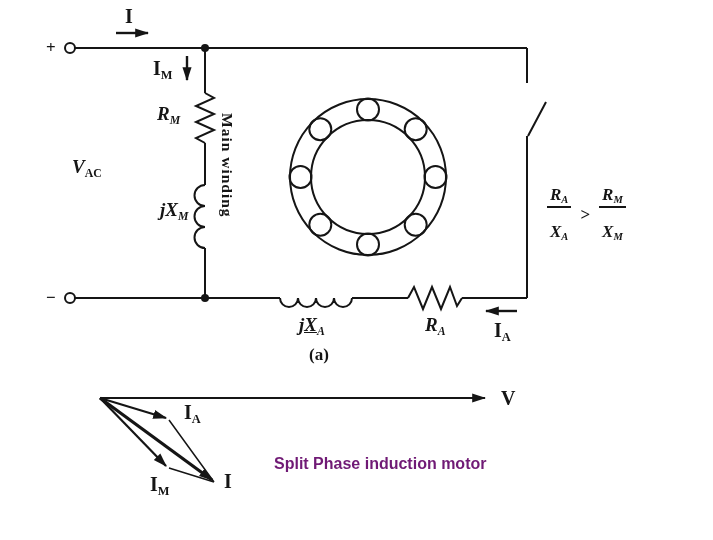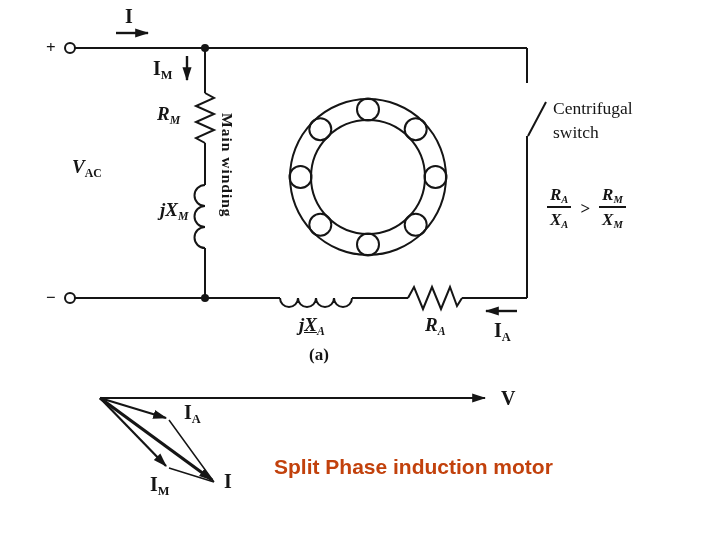--- a/index.html
+++ b/index.html
@@ -18,25 +18,25 @@
     writing-mode:vertical-rl;text-orientation:mixed;
     font-size:15.5px;letter-spacing:1px;font-weight:600;
   }
   .switch-label{font-size:17.5px;line-height:1.35;}
   .formula{
     position:absolute;display:flex;align-items:center;gap:9px;
     font-size:17px;
   }
   .frac{display:inline-block;text-align:center;}
   .frac .num{display:block;padding:0 3px 1px 3px;border-bottom:2px solid #151515;}
-  .frac .den{display:block;padding:2px 3px 0 3px;}
+  .frac .den{display:block;padding:2px 3px 0 3px;margin-top:12px;}
   .gt{font-weight:bold;font-size:17px;padding-top:2px;}
   .caption{
-    font-family:"Liberation Sans", sans-serif;font-weight:bold;font-size:21px;
-    color:#c2410c;
+    font-family:"Liberation Sans", sans-serif;font-weight:bold;font-size:16px;
+    color:#701a75;
   }
 </style>
 </head>
 <body>
 
 <div id="canvas">
 
   <svg id="wiring" width="713" height="540" viewBox="0 0 713 540">
     <defs>
       <marker id="ah" viewBox="0 0 12 9" refX="11" refY="4.5" markerWidth="14" markerHeight="11" markerUnits="userSpaceOnUse" orient="auto-start-reverse">
@@ -115,24 +115,20 @@
 
 
   <div class="lbl f19 it" style="left:299px;top:315px;text-decoration:underline;"><span>jX</span><span class="sub">A</span></div>
 
   <div class="lbl f19 it" style="left:425px;top:315px;"><span>R</span><span class="sub">A</span></div>
 
   <div class="lbl f18 bold" style="left:494px;top:320px;"><span>I</span><span class="sub-up">A</span></div>
 
   <div class="lbl f17 bold" style="left:309px;top:346px;">(a)</div>
 
-  <div class="lbl switch-label" style="left:553px;top:97px;">
-    <span>Centrifugal</span><br>
-    <span>switch</span>
-  </div>
 
   <div class="formula" style="left:547px;top:185px;">
     <span class="frac">
       <span class="num it"><span>R</span><span class="sub">A</span></span>
       <span class="den it"><span>X</span><span class="sub">A</span></span>
     </span>
     <span class="gt">&gt;</span>
     <span class="frac">
       <span class="num it"><span>R</span><span class="sub">M</span></span>
       <span class="den it"><span>X</span><span class="sub">M</span></span>

